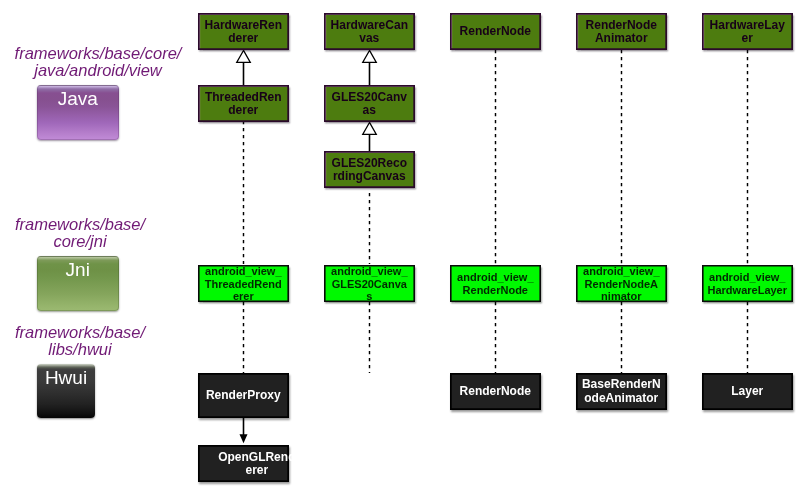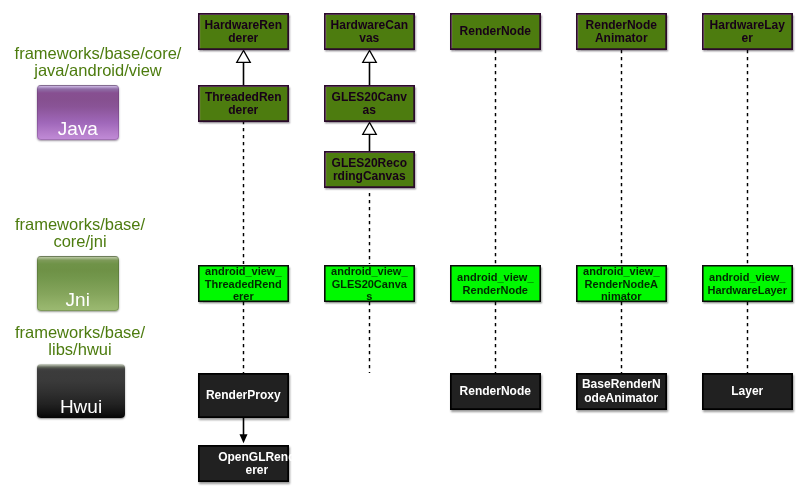--- a/index.html
+++ b/index.html
@@ -11,32 +11,33 @@
     font-family:"Liberation Sans", sans-serif;
     overflow:hidden;
   }
   #canvas{position:relative;width:807px;height:498px;transform:translateZ(0);}
 
   
   .layer-caption{
     position:absolute;
     font-size:16.5px;
     line-height:17.1px;
-    color:#4d7c0f;
+    color:#701a75;
     text-align:center;
     white-space:pre;
+    font-style:italic;
   }
 
   
   .chip{
     position:absolute;
     border-radius:4px;
     color:#ffffff;
     font-size:19px;
-    display:flex;align-items:flex-end;justify-content:center;
+    display:flex;align-items:flex-start;justify-content:center;
     letter-spacing:0;
     padding-top:3px;box-sizing:border-box;
   }
   .chip-java{
     background:linear-gradient(180deg,#80728a 0px,#c9b2e0 1.6px,#a183b8 3px,#8e6ba4 4.5px,#874f91 8px,#86508f 14px,#8a5497 22px,#a068ba 38px,#b57ecb 48px,#c08ad6 54px);
     box-shadow:0 1px 2px rgba(40,20,50,.45), inset 0 0 0 1px rgba(90,50,100,.30);
   }
   .chip-jni{
     background:linear-gradient(180deg,#6e7a5c 0px,#b6c79c 1.6px,#93aa75 3px,#7d9a58 4.5px,#6f9348 8px,#6e9146 14px,#73974c 22px,#85a55c 38px,#93b269 48px,#9cba72 55px);
     box-shadow:0 1px 2px rgba(30,40,20,.45), inset 0 0 0 1px rgba(60,80,40,.30);
@@ -125,21 +126,21 @@
   <div class="chip chip-java" style="left:37px;top:85px;width:81.5px;height:54.5px;">
       <span>Java</span>
     </div>
 
   <div class="layer-caption" style="left:0;top:216px;width:160px;"><span>frameworks/base/</span><br><span>core/jni</span></div>
   <div class="chip chip-jni" style="left:37px;top:255.5px;width:81.5px;height:55px;">
       <span>Jni</span>
     </div>
 
   <div class="layer-caption" style="left:0;top:324px;width:160px;"><span>frameworks/base/</span><br><span>libs/hwui</span></div>
-  <div class="chip chip-hwui" style="left:37px;top:364px;width:88px;height:54px;">
+  <div class="chip chip-hwui" style="left:37px;top:364px;width:58px;height:54px;">
       <span>Hwui</span>
     </div>
 
   <div class="node node-pink" style="left:197.6px;top:12.8px;width:91.4px;height:37.3px;">
       <div class="node-text">
         <span>HardwareRen</span>
         <span>derer</span>
       </div>
     </div>
   <div class="node node-pink" style="left:197.6px;top:84.8px;width:91.4px;height:37.3px;">

